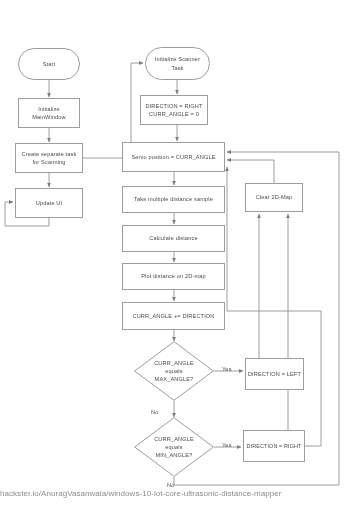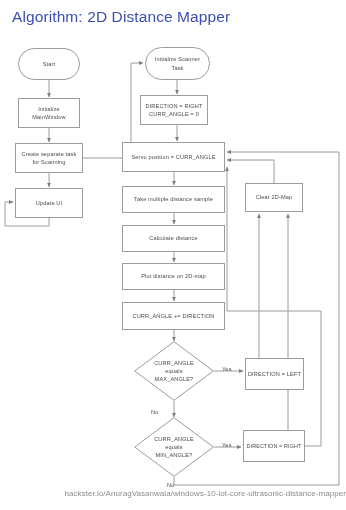--- a/index.html
+++ b/index.html
@@ -22,21 +22,21 @@
     font-size: 15.5px;
     color: #3c4fb0;
     letter-spacing: 0.1px;
     white-space: nowrap;
   }
   #footer {
     position: absolute;
     left: 0;
     top: 489px;
     width: 346px;
-    text-align: right;
+    text-align: left;
     font-size: 8px;
     color: #8c8c8c;
     letter-spacing: 0.05px;
   }
   #canvas {
     position: absolute;
     left: 0;
     top: 0;
     width: 346px;
     height: 510px;
@@ -85,21 +85,20 @@
     font-size: 5.6px;
     color: #4a4a4a;
     letter-spacing: 0.15px;
   }
 </style>
 </head>
 <body>
 
 <div id="page">
 
-  <div id="title">Algorithm: 2D Distance Mapper</div>
 
   <svg id="canvas" viewBox="0 0 346 510" xmlns="http://www.w3.org/2000/svg">
     <defs>
       <marker id="arr" markerWidth="5" markerHeight="5" refX="4.2" refY="2" orient="auto">
         <path d="M0,0 L4.4,2 L0,4 z" fill="#7d7d7d"></path>
       </marker>
     </defs>
     <g stroke="#9c9c9c" stroke-width="1" fill="none" marker-end="url(#arr)">
 
       <path d="M49,80 L49,97"></path>

